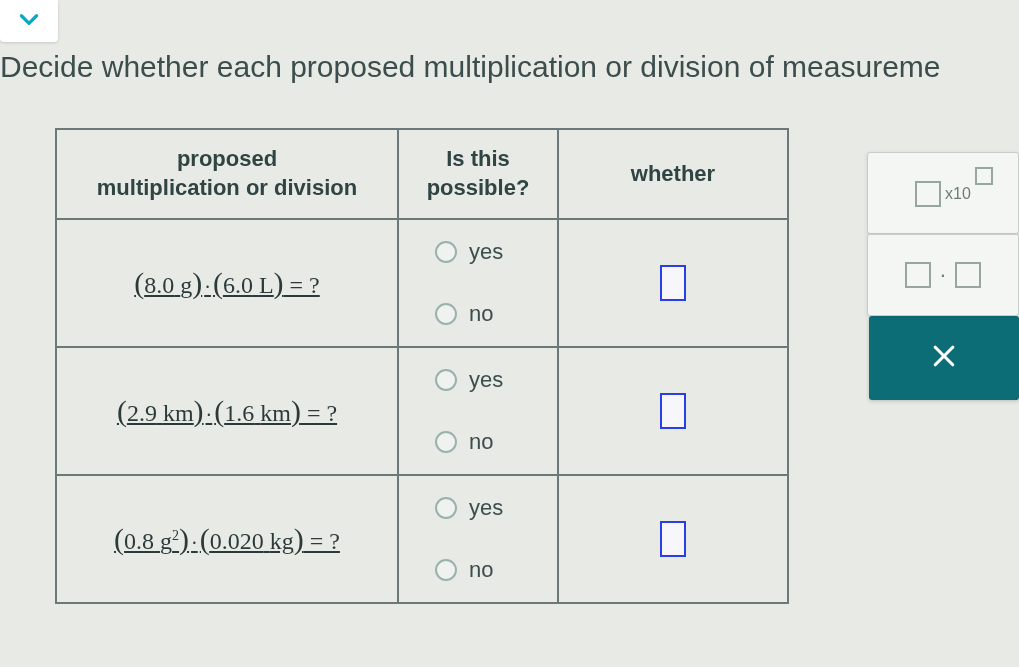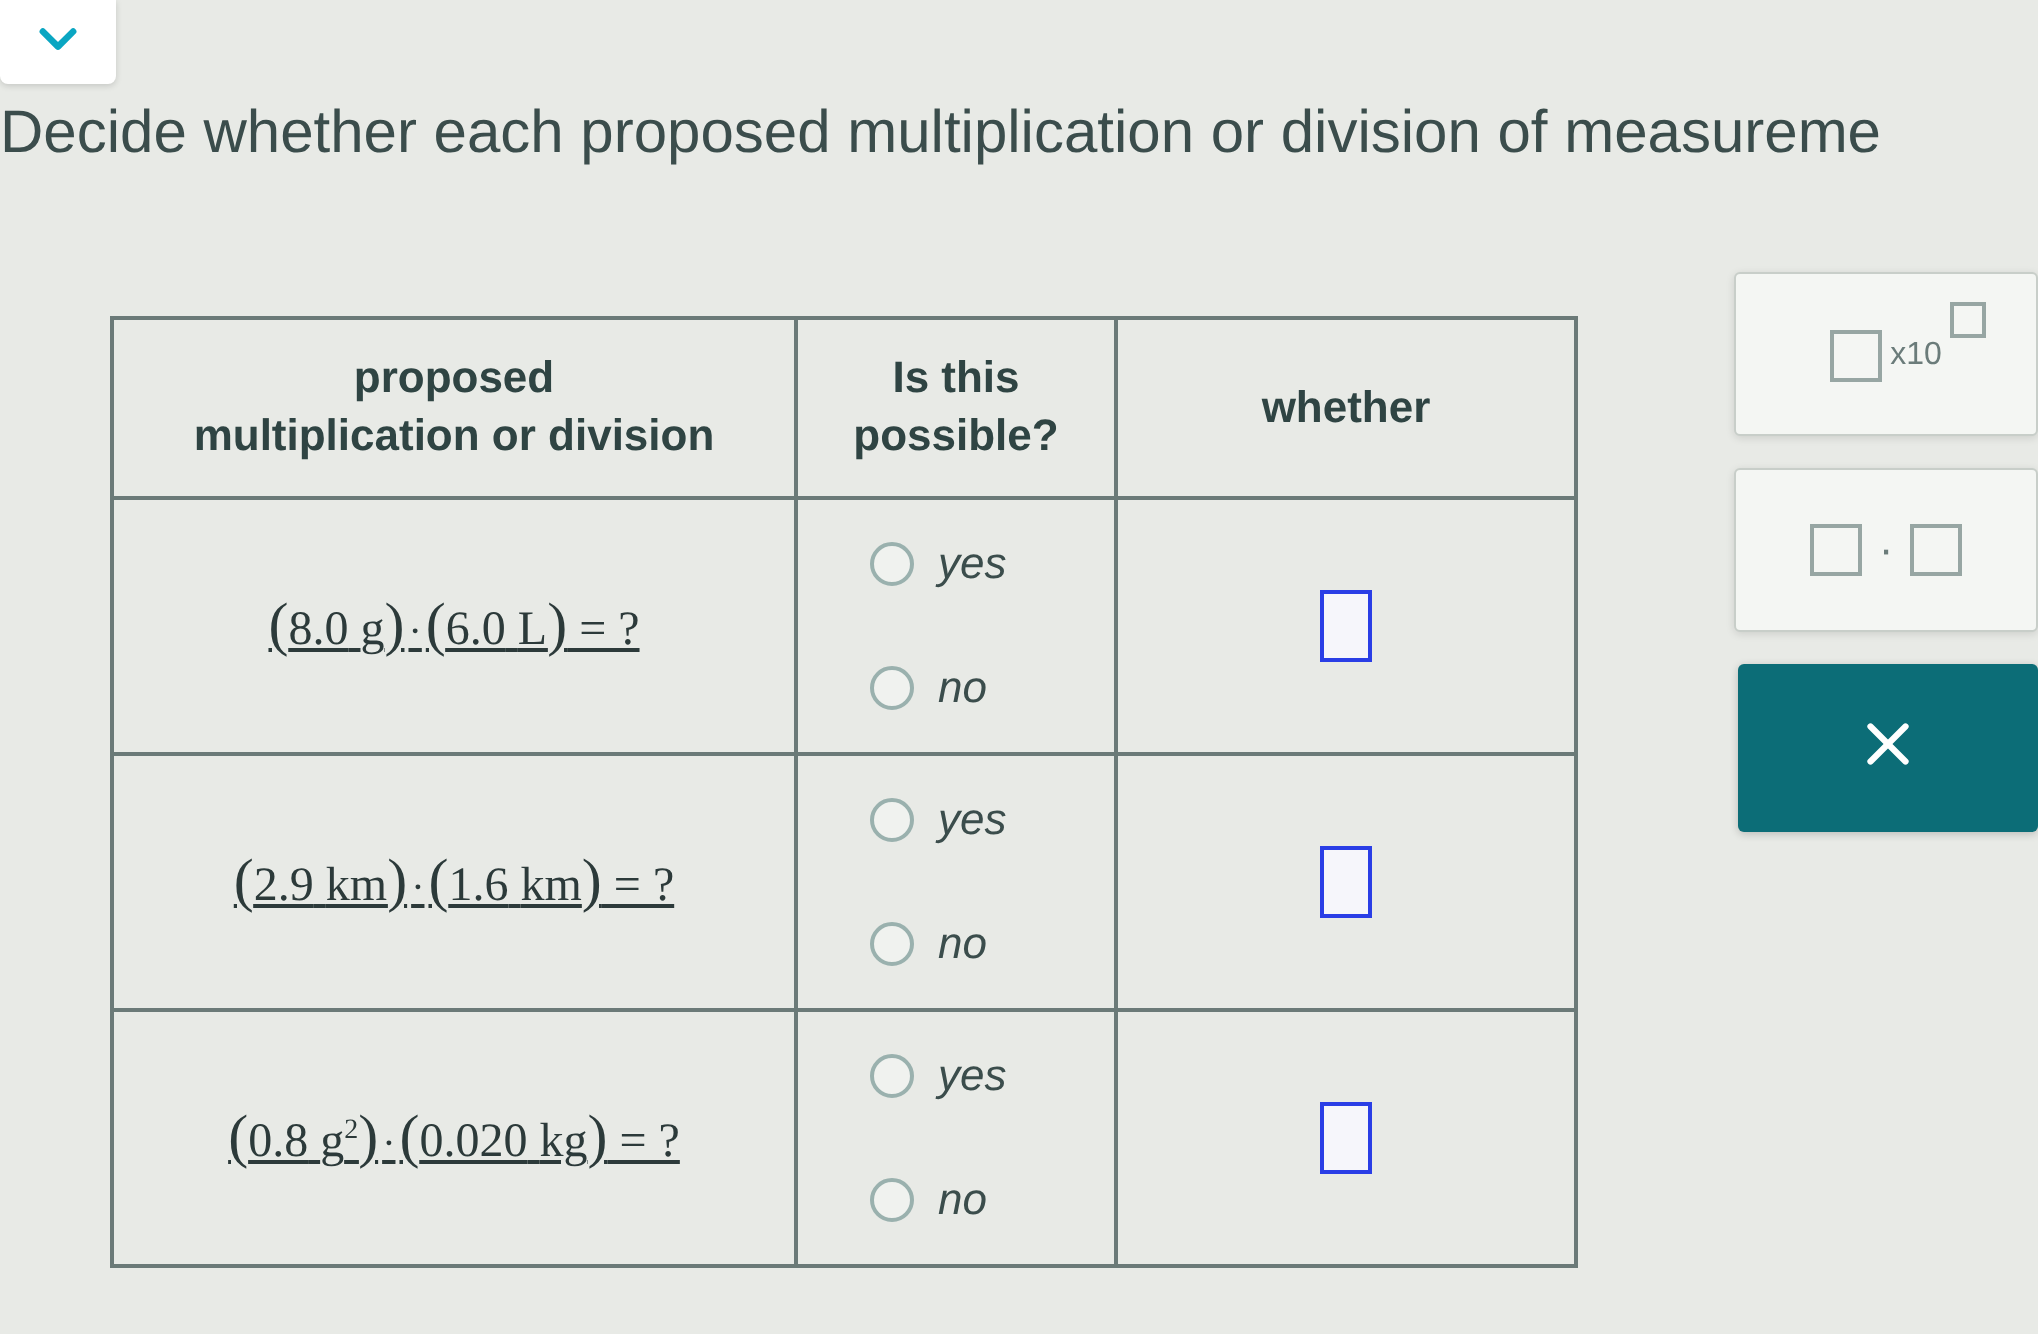--- a/index.html
+++ b/index.html
@@ -33,21 +33,21 @@
   .question-text {
     position: absolute;
     top: 50px;
     left: 0;
     font-size: 30px;
     color: #3b4d4c;
     white-space: nowrap;
   }
   .main-table {
     position: absolute;
-    top: 158px;
+    top: 128px;
     left: 55px;
     border-collapse: collapse;
   }
   .main-table th, .main-table td {
     border: 2px solid #6b7a78;
     padding: 0;
     text-align: center;
     vertical-align: middle;
   }
   .main-table th {
@@ -69,21 +69,20 @@
   }
   .paren { font-size: 30px; font-family: Georgia, serif; }
   .dot { font-size: 20px; vertical-align: middle; padding:0 2px;}
   .sup { font-size: 14px; vertical-align: super; }
   .radio-group {
     display: flex;
     flex-direction: column;
     gap: 36px;
     align-items: flex-start;
     padding-left: 36px;
-    font-style: italic;
   }
   .radio-row {
     display: flex;
     align-items: center;
     gap: 12px;
     font-size: 22px;
     color: #3b4d4c;
   }
   .radio-circle {
     width: 18px;
@@ -96,25 +95,24 @@
     width: 22px;
     height: 32px;
     border: 2px solid #2a3ee6;
     background: #f6f6fb;
     margin: 0 auto;
   }
 
   
   .toolbox {
     position: absolute;
-    top: 136px;
+    top: 152px;
     right: 0;
     display: flex;
     flex-direction: column;
-    gap: 16px;
     align-items: flex-end;
   }
   .tool-card {
     width: 150px;
     height: 80px;
     background: #f4f6f3;
     border: 1px solid #c8cec9;
     box-shadow: 0 1px 4px rgba(0,0,0,0.12);
     border-radius: 3px;
     display: flex;

